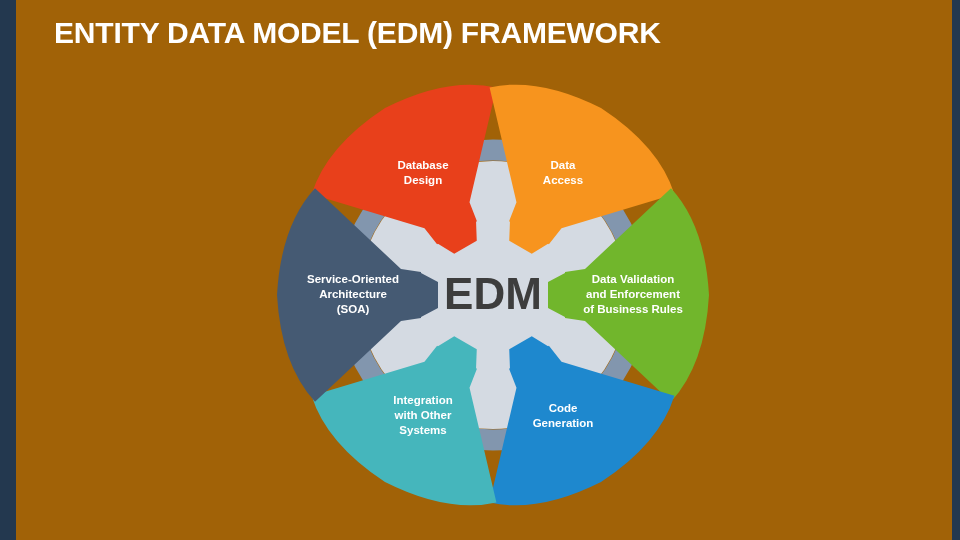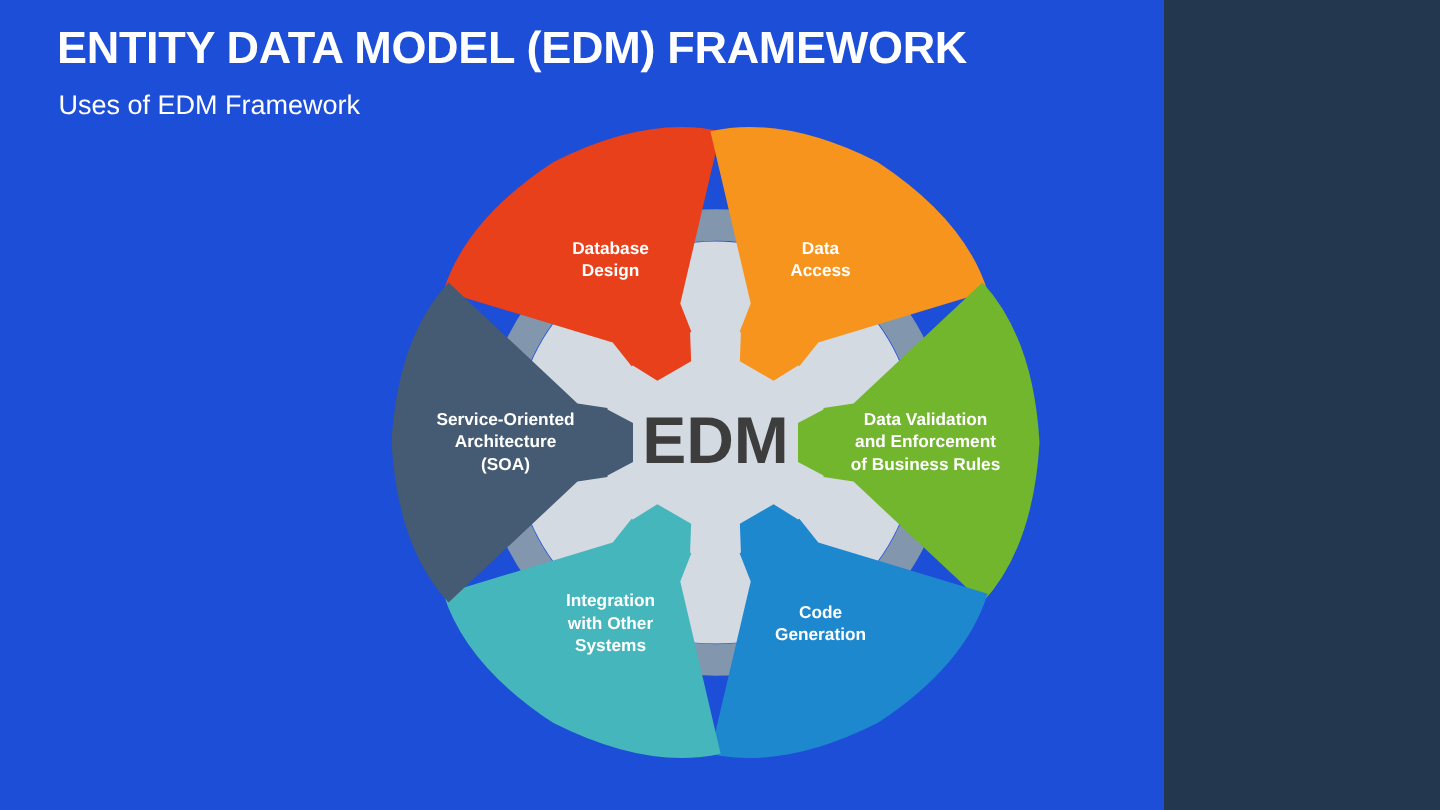--- a/index.html
+++ b/index.html
@@ -10,23 +10,24 @@
     width: 960px;
     height: 540px;
     overflow: hidden;
     background: #23384f;
     font-family: "Liberation Sans", sans-serif;
     position: relative;
   }
   #slide {
     position: absolute;
     inset: 0;
-    width: 776px;
+    width: 936px;
     height: 540px;
-    background: #1d4ed8;
+    background: #a16207;
+    margin-left: 16px;
   }
   #title {
     position: absolute;
     left: 38px;
     top: 16px;
     font-size: 30px;
     font-weight: bold;
     color: #ffffff;
     letter-spacing: -0.2px;
     white-space: nowrap;
@@ -63,21 +64,20 @@
     text-anchor: middle;
     dominant-baseline: middle;
   }
 </style>
 </head>
 <body>
 
 <div id="slide">
 
   <div id="title">ENTITY DATA MODEL (EDM) FRAMEWORK</div>
-  <div id="subtitle">Uses of EDM Framework</div>
 
   <svg id="diagram" viewBox="0 0 960 540">
     <g id="hub-group">
       <circle id="hub-ring" cx="477" cy="295" r="145" fill="none" stroke="#8296ae" stroke-width="21"></circle>
       <circle id="hub-disc" cx="477" cy="295" r="134" fill="#d4dae2"></circle>
     </g>
     <g id="petal-group">
         <g transform="rotate(-120 477 295)">
           <path d="M 55 -13 L 72 -22 L 72 -23 L 92 -26 L 178 -106.7223995122335 Q 212 -69.88788769758476 216 0 Q 212 69.88788769758476 178 106.7223995122335 L 92 26 L 72 23 L 72 22 L 55 13 Z" fill="#e8401b" stroke="none" stroke-linejoin="round" transform="translate(477 295)"></path>
         </g>

